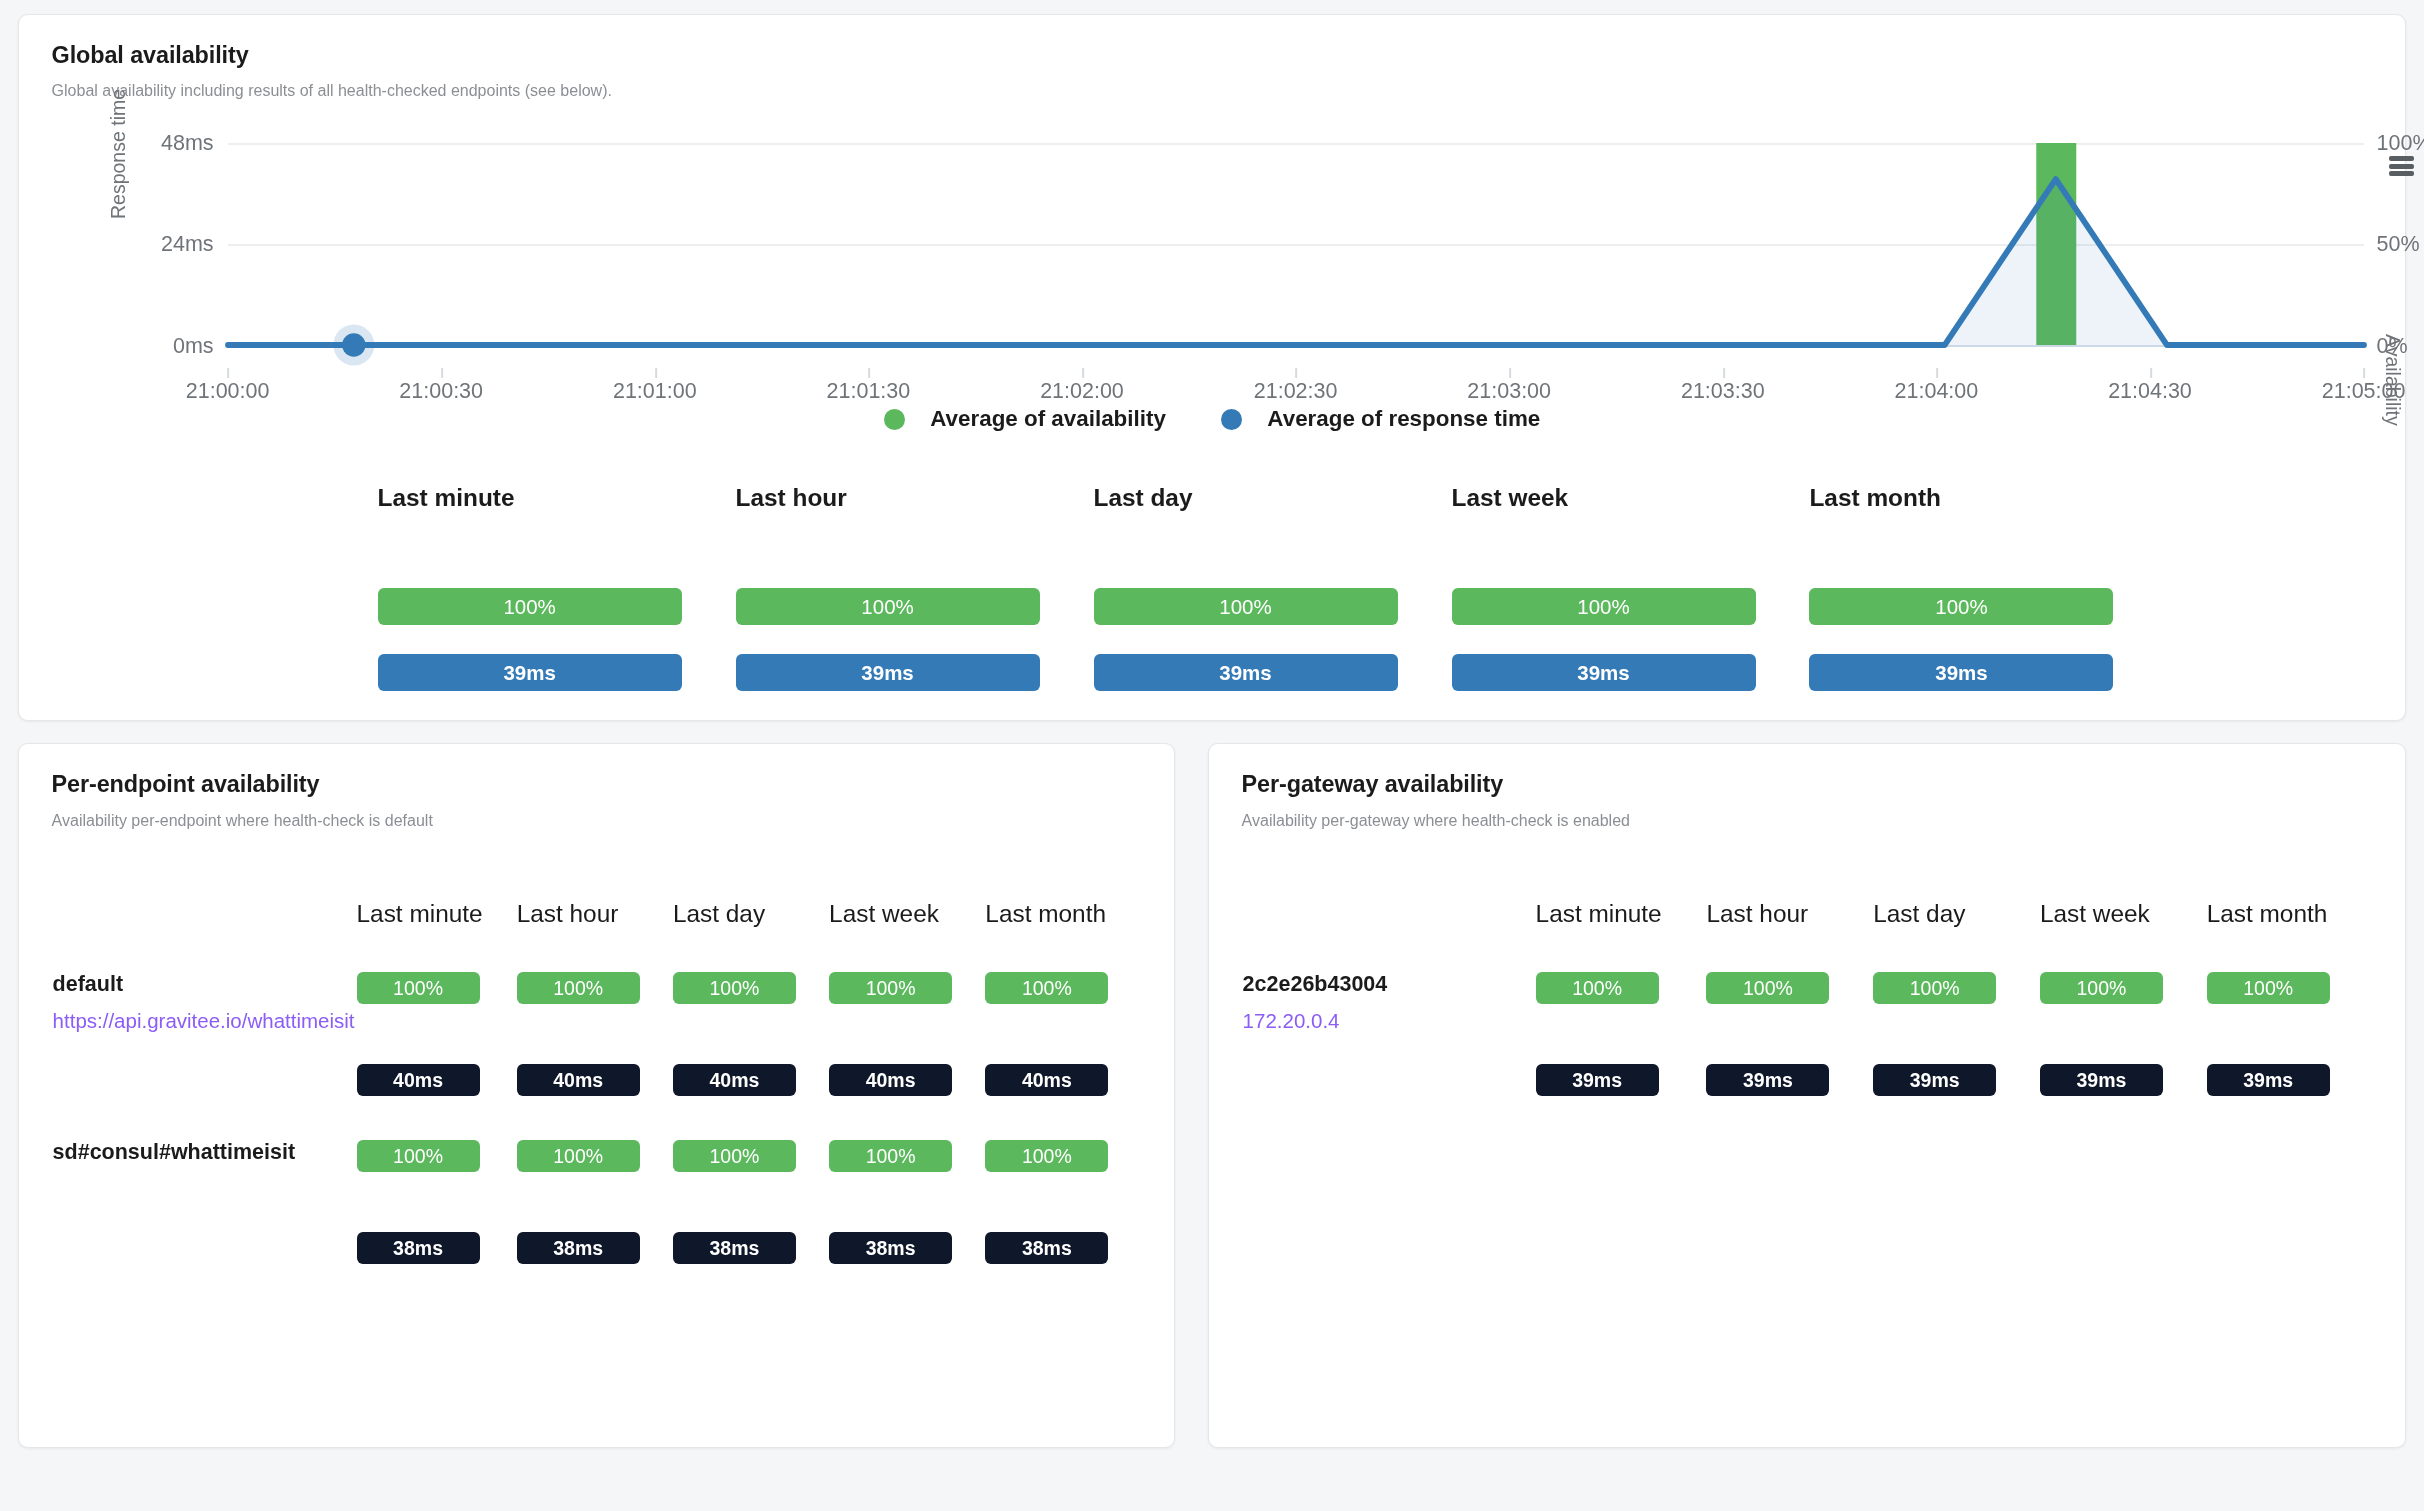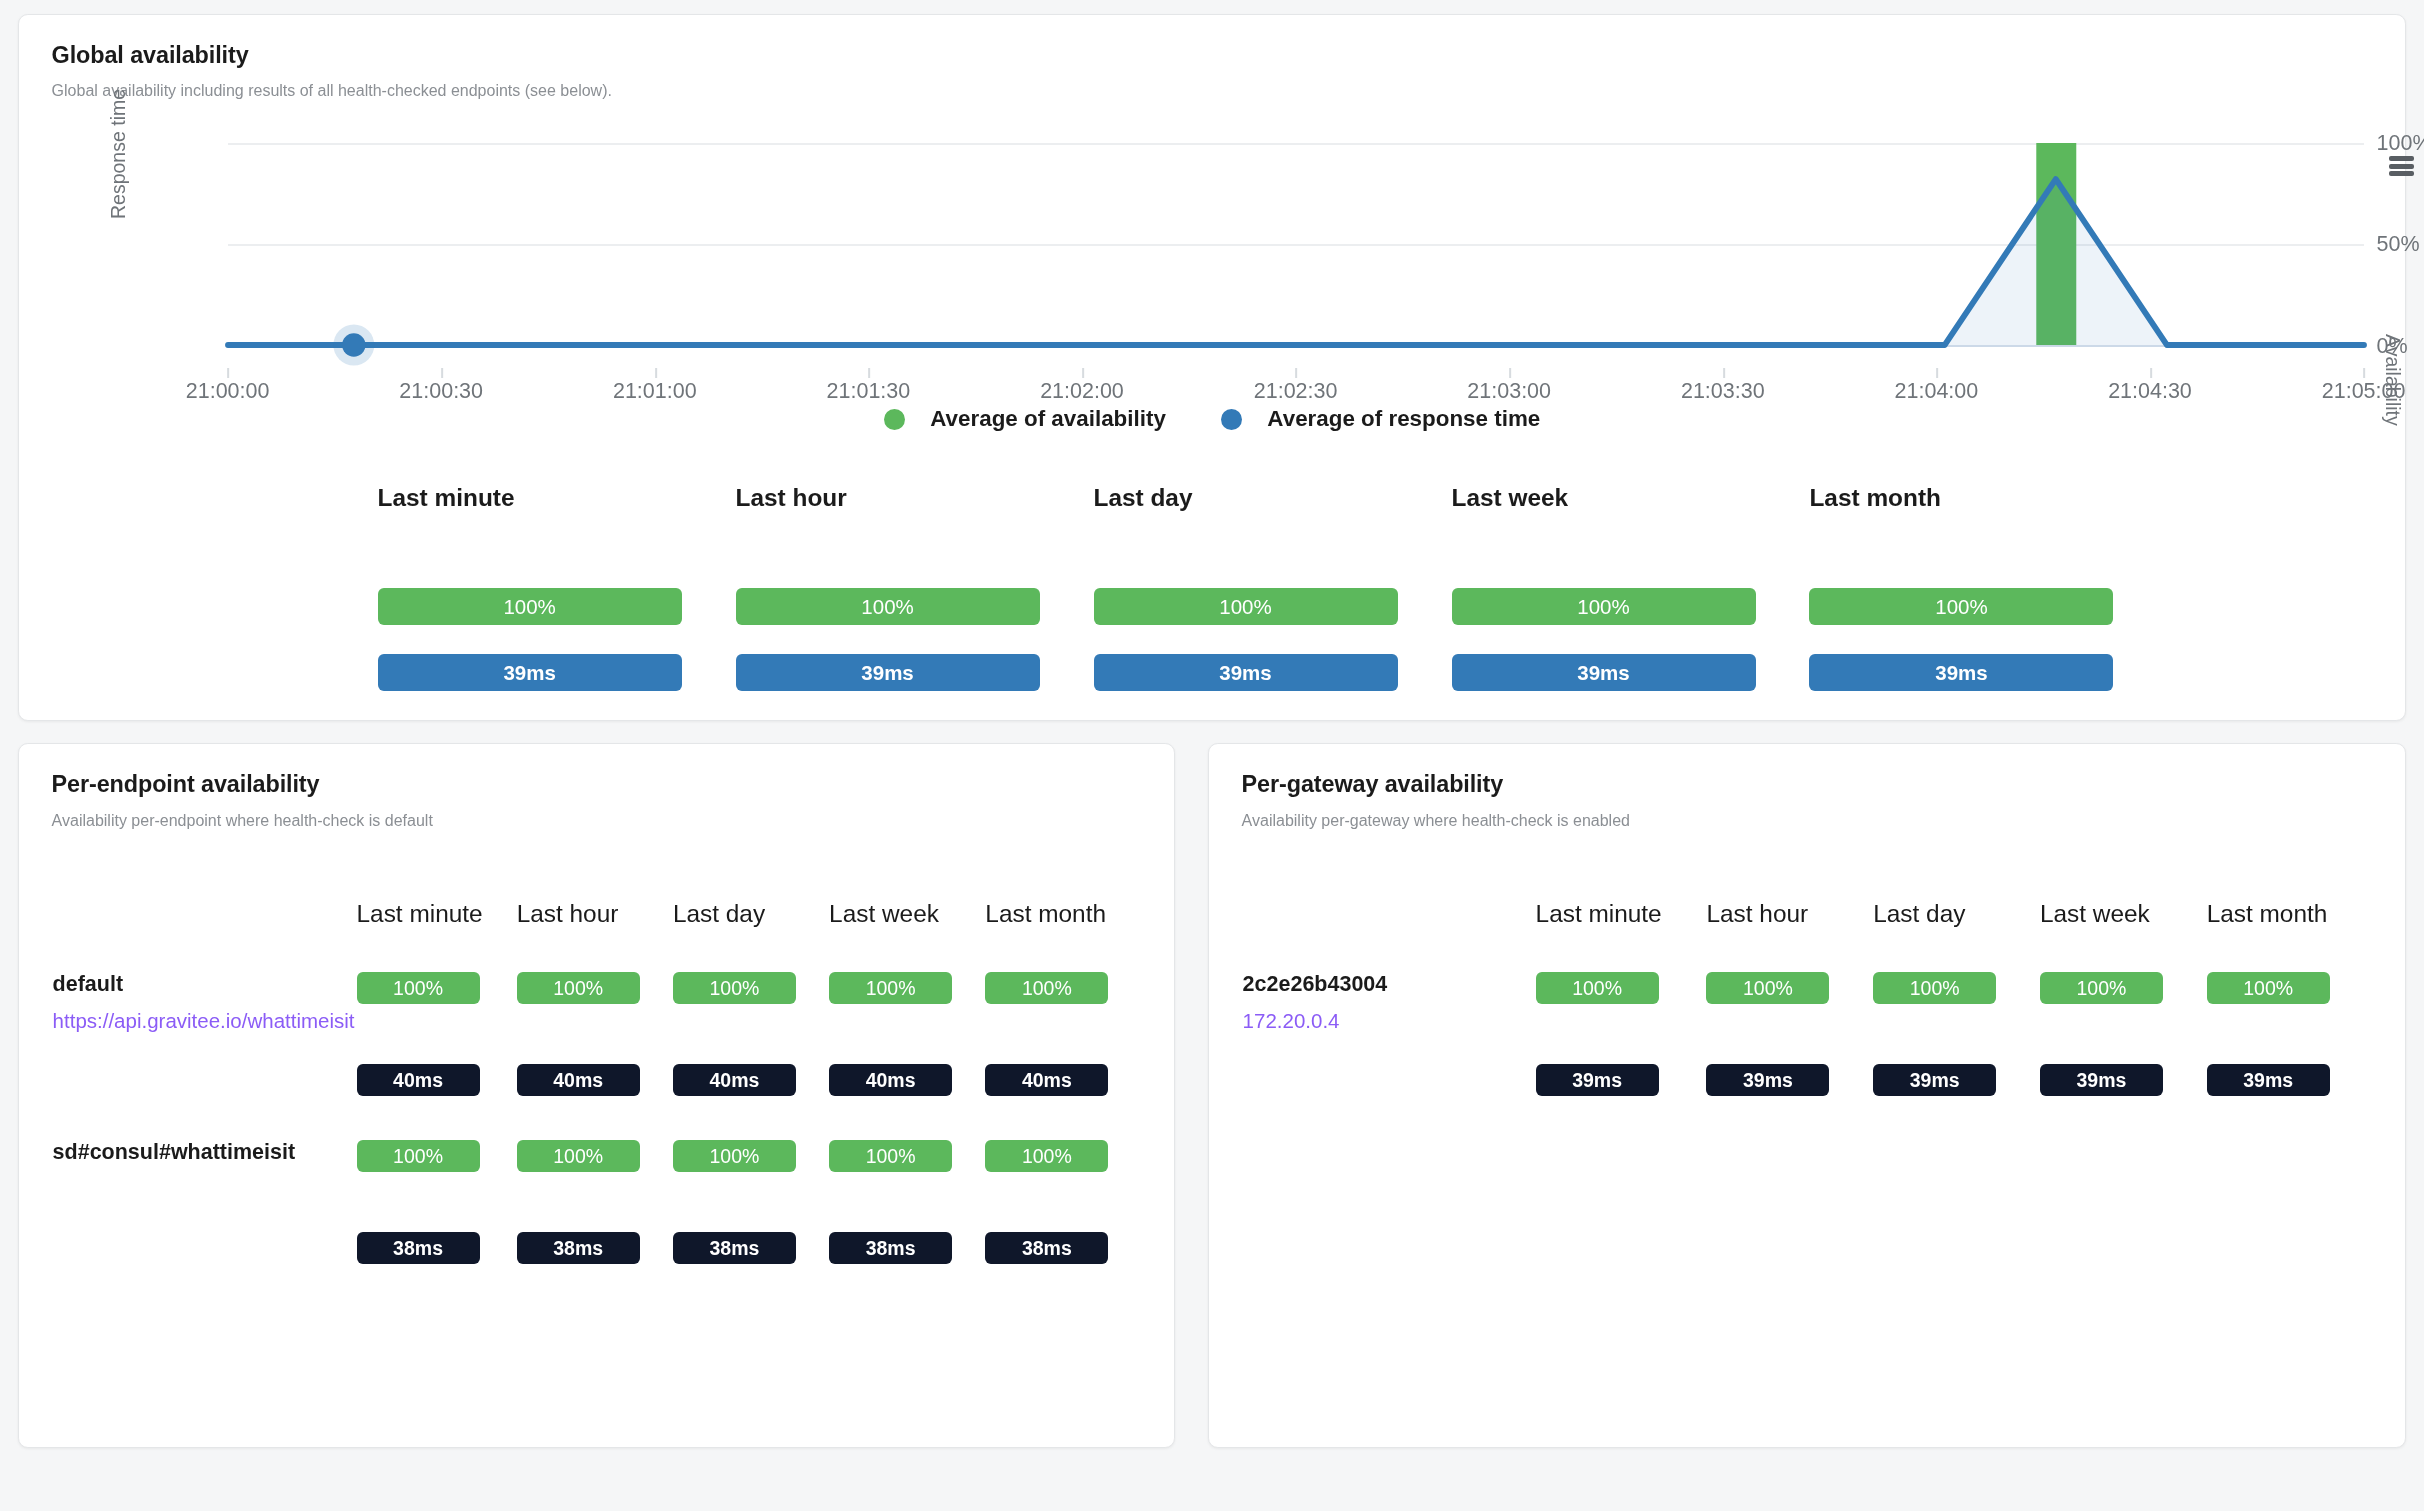--- a/index.html
+++ b/index.html
@@ -141,20 +141,25 @@
 
       <div class="axis-title-left">Response time</div>
       <div class="axis-title-right">Availability</div>
 
       <div class="menu-icon">
           <i></i>
           <i></i>
           <i></i>
         </div>
 
+      <div class="ylabels-left">
+        <div class="ytick-left" style="top:0px">48ms</div>
+        <div class="ytick-left" style="top:101px">24ms</div>
+        <div class="ytick-left" style="top:203px">0ms</div>
+      </div>
 
       <div class="ylabels-right">
         <div class="ytick-right" style="top:0px">100%</div>
         <div class="ytick-right" style="top:101px">50%</div>
         <div class="ytick-right" style="top:203px">0%</div>
       </div>
 
       <div class="plot">
         <div class="gridline" style="top:0px"></div>
         <div class="gridline" style="top:101px"></div>

